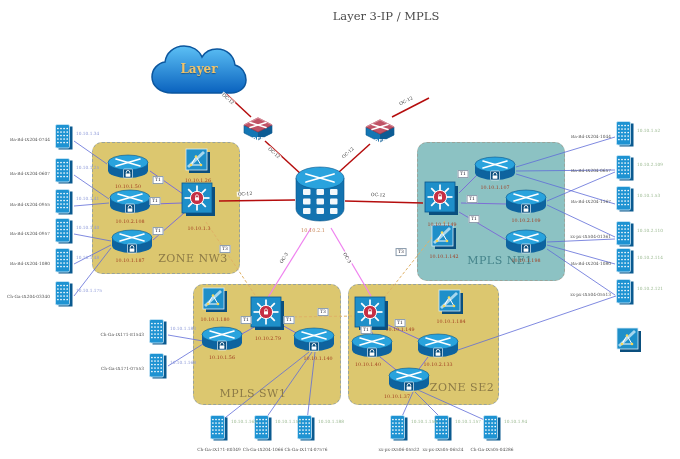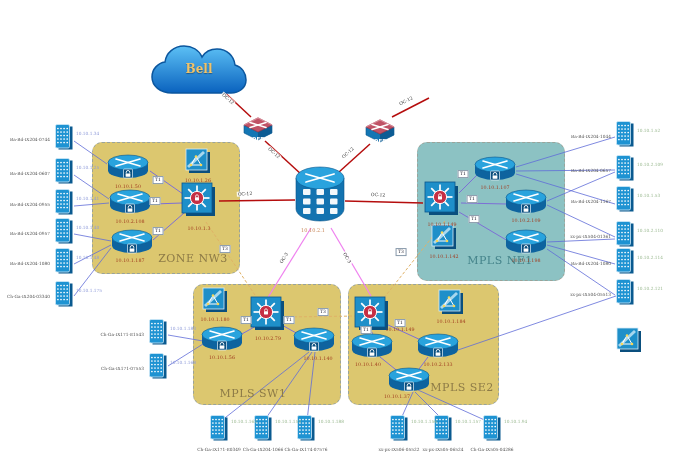--- a/index.html
+++ b/index.html
@@ -33,20 +33,21 @@
   .qfp-label{position:absolute;left:50%;top:80%;transform:translate(-50%,-50%);color:#fff;font-weight:bold;
              font-size:5.5px;font-family:"DejaVu Sans",sans-serif;white-space:nowrap}
   .title{position:absolute;left:386px;top:16px;transform:translate(-50%,-50%);font-size:11.5px;
          color:#4a4a4a;white-space:nowrap;z-index:8}
   .node{z-index:5}
 </style>
 </head>
 <body>
 
 <div id="canvas">
+  <div class="title">Layer 3-IP / MPLS</div>
 <div class="zone tan" style="left:92px;top:142px;width:146px;height:130px"></div>
     <div class="zone teal" style="left:417px;top:142px;width:146px;height:137px"></div>
     <div class="zone tan" style="left:193px;top:284px;width:146px;height:119px"></div>
     <div class="zone tan" style="left:348px;top:284px;width:149px;height:119px"></div>
     <svg class="links" width="680" height="459">
       <line x1="222" y1="90" x2="251" y2="117" class="lk-red"></line>
       <line x1="265" y1="141" x2="302" y2="175" class="lk-red"></line>
       <line x1="429" y1="98" x2="392" y2="117" class="lk-red"></line>
       <line x1="370" y1="144" x2="339" y2="172" class="lk-red"></line>
       <line x1="219" y1="201" x2="295" y2="200" class="lk-red"></line>
@@ -109,32 +110,32 @@
     <div class="lab-box" style="left:463px;top:174px;transform:translate(-50%,-50%) rotate(0deg)">T1</div>
     <div class="lab-box" style="left:472px;top:199px;transform:translate(-50%,-50%) rotate(0deg)">T1</div>
     <div class="lab-box" style="left:474px;top:219px;transform:translate(-50%,-50%) rotate(0deg)">T1</div>
     <div class="lab-box" style="left:246px;top:320px;transform:translate(-50%,-50%) rotate(0deg)">T1</div>
     <div class="lab-box" style="left:289px;top:320px;transform:translate(-50%,-50%) rotate(0deg)">T1</div>
     <div class="lab-box" style="left:366px;top:330px;transform:translate(-50%,-50%) rotate(0deg)">T1</div>
     <div class="lab-box" style="left:400px;top:323px;transform:translate(-50%,-50%) rotate(0deg)">T1</div>
     <div class="zname tan" style="left:193px;top:258px">ZONE NW3</div>
     <div class="zname teal" style="left:500px;top:260px">MPLS NE1</div>
     <div class="zname tan" style="left:253px;top:393px">MPLS SW1</div>
-    <div class="zname tan" style="left:462px;top:387px">MPLS SE2</div>
+    <div class="zname tan" style="left:462px;top:387px">ZONE SE2</div>
     <div class="ctr node" style="left:199px;top:70px;width:100px;height:58px"><svg width="100%" height="100%" viewBox="0 0 100 58" preserveAspectRatio="none">
     <defs>
           <linearGradient id="cg-bell" x1="0" y1="0" x2="0" y2="1">
       <stop offset="0" stop-color="#5cc0f5"></stop>
             <stop offset="1" stop-color="#0a62be"></stop>
     </linearGradient>
         </defs>
     <path d="M23 52 C11 52 3 45 3 36 C3 28 9 22 16 21 C17 12 25 5 35 5 C43 5 50 9 53 16
              C56 11 62 8 68 8 C78 8 85 15 86 24 C93 26 97 32 97 39 C97 47 90 52 82 52 Z" fill="url(#cg-bell)" stroke="#0b569e" stroke-width="1.5"></path>
   </svg>
-     <div class="cloud-label">Bell</div>
+     <div class="cloud-label">Layer</div>
    </div>
     <div class="ctr node" style="left:258px;top:128px"><svg width="36" height="32" viewBox="0 0 36 32">
     <path d="M4 15 L18 22 L32 15 L32 23 L18 30 L4 23 Z" fill="#1376b4" stroke="#0a568c" stroke-width="0.6"></path>
     <path d="M18 22 L32 15 L32 23 L18 30 Z" fill="#0d5c94"></path>
     <path d="M4 15 L18 8 L32 15 L18 22 Z" fill="#c05266" stroke="#8f3246" stroke-width="0.8"></path>
     <path d="M4 15 L18 8 L32 15" fill="none" stroke="#d98a97" stroke-width="1.2"></path>
     <g stroke="#fff" stroke-width="1.5" stroke-linecap="round">
       <path d="M10 12.5 L26 17.5"></path>
           <path d="M10 17.5 L26 12.5"></path>
     </g>

